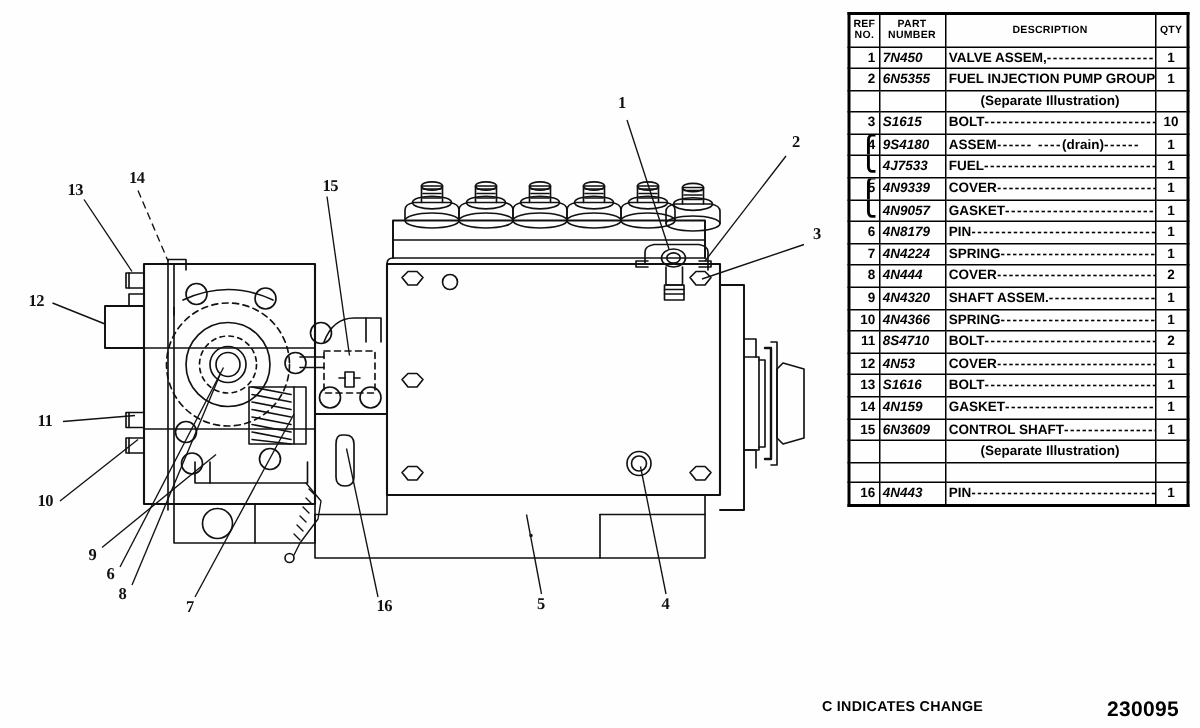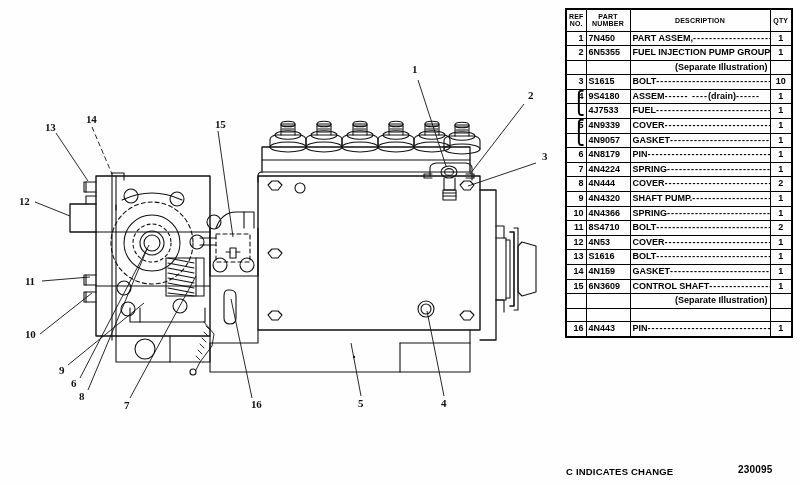--- a/index.html
+++ b/index.html
@@ -69,26 +69,26 @@
     overflow: hidden;
     white-space: nowrap;
     font-family: "Liberation Sans", sans-serif;
   }
   col.c-ref  { width: 20px; }
   col.c-pn   { width: 44px; }
   col.c-desc { width: 140px; }
   col.c-qty  { width: 22px; }
 
   td.ref  { text-align: right; padding-right: 3px; border-right: none; }
-  td.pn   { text-align: left; padding-left: 3px; }
+  td.pn   { text-align: left; padding-left: 3px; font-style: italic; }
   td.desc { text-align: left; padding-left: 3px; position: relative; }
   td.qty  { text-align: center; }
 
   td.subnote {
-    text-align: right;
+    text-align: center;
     font-size: 8px;
     font-weight: 600;
     margin-left: 13px;
   }
 
   
   .dleader {
     display: inline-block;
     overflow: hidden;
     vertical-align: bottom;
@@ -108,31 +108,31 @@
     position: absolute;
     right: 1px; top: 1px;
     font-size: 15px;
     line-height: 1;
     font-family: "Liberation Serif", serif;
   }
 
   
   #footer-left {
     position: absolute;
-    left: 566px; top: 466px;
+    left: 548px; top: 466px;
     font-size: 9.5px;
     font-weight: 700;
     letter-spacing: 0.2px;
     color: #000;
     font-family: "Liberation Sans", sans-serif;
   }
   #footer-right {
     position: absolute;
     left: 738px; top: 464px;
-    font-size: 10px;
+    font-size: 14px;
     font-weight: 700;
     letter-spacing: 0.2px;
     color: #000;
     font-family: "Liberation Sans", sans-serif;
   }
 </style>
 </head>
 <body>
 
 <div id="page">
@@ -376,21 +376,21 @@
             <span>NUMBER</span>
           </th>
           <th>DESCRIPTION</th>
           <th>QTY</th>
         </tr>
       </thead>
       <tbody id="parts-body">
           <tr>
             <td class="ref">1</td>
             <td class="pn">7N450</td>
-            <td class="desc"><span>PART ASSEM,</span><span class="dleader"> -----------------------</span></td>
+            <td class="desc"><span>VALVE ASSEM,</span><span class="dleader"> -----------------------</span></td>
             <td class="qty">1</td>
           </tr>
           <tr>
             <td class="ref">2</td>
             <td class="pn">6N5355</td>
             <td class="desc"><span>FUEL INJECTION PUMP GROUP</span></td>
             <td class="qty">1</td>
           </tr>
           <tr>
             <td class="ref"></td>
@@ -446,21 +446,21 @@
           </tr>
           <tr>
             <td class="ref">8</td>
             <td class="pn">4N444</td>
             <td class="desc"><span>COVER</span><span class="dleader"> ---------------------------------</span></td>
             <td class="qty">2</td>
           </tr>
           <tr>
             <td class="ref">9</td>
             <td class="pn">4N4320</td>
-            <td class="desc"><span>SHAFT PUMP.</span><span class="dleader"> -----------------------</span></td>
+            <td class="desc"><span>SHAFT ASSEM.</span><span class="dleader"> -----------------------</span></td>
             <td class="qty">1</td>
           </tr>
           <tr>
             <td class="ref">10</td>
             <td class="pn">4N4366</td>
             <td class="desc"><span>SPRING</span><span class="dleader"> ---------------------------------</span></td>
             <td class="qty">1</td>
           </tr>
           <tr>
             <td class="ref">11</td>

